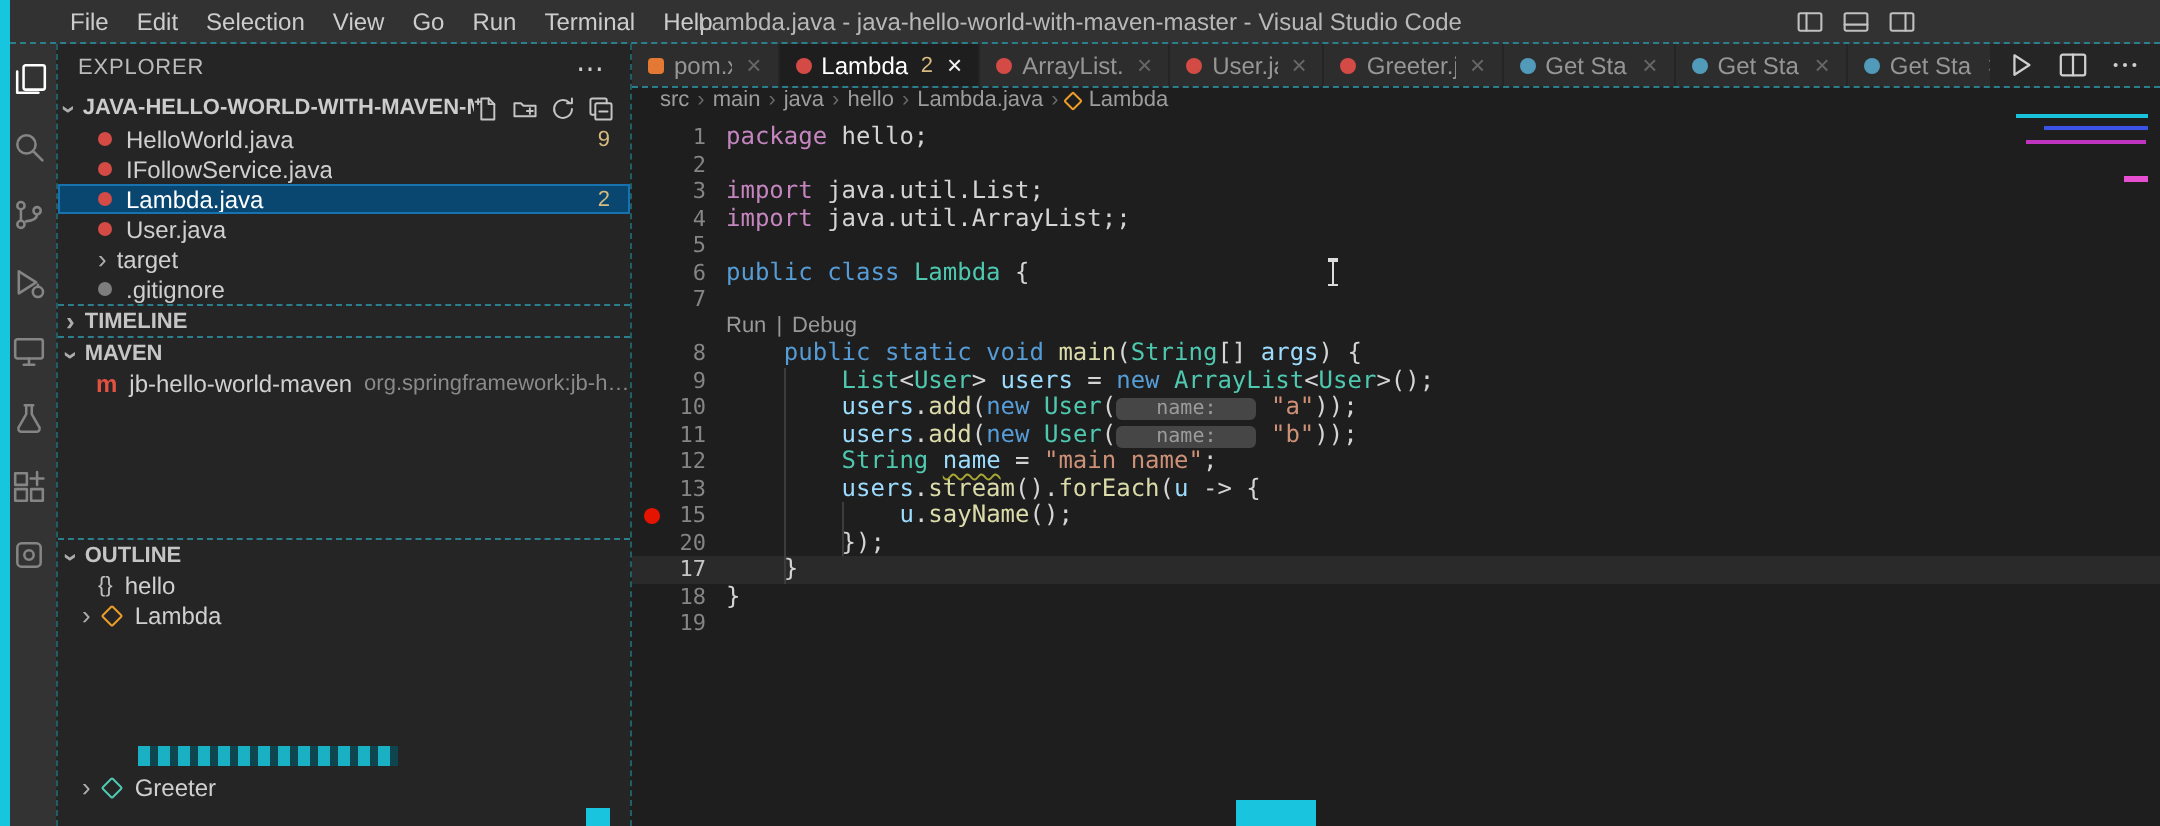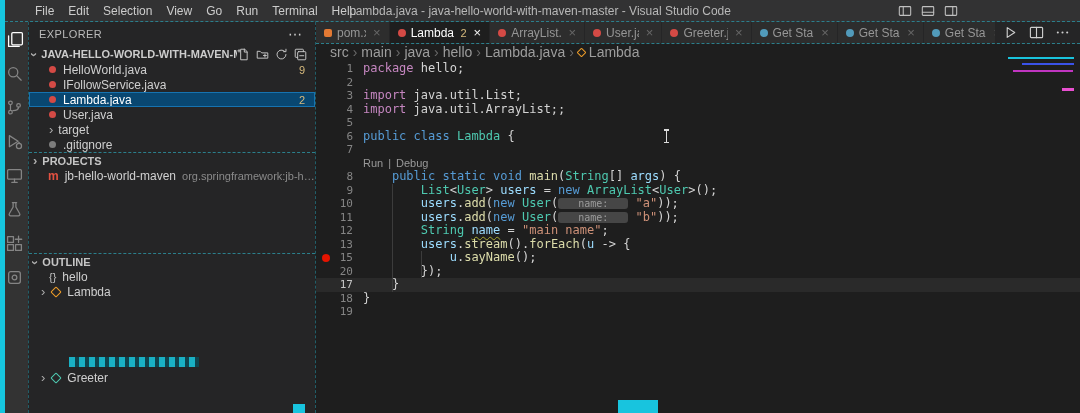--- a/index.html
+++ b/index.html
@@ -70,21 +70,21 @@
   .tdot.java-file{background:#d44a45;border-radius:50%}
   .tdot.xml-file{background:#e37933;border-radius:2px}
   .tdot.welcome{background:#519aba;border-radius:50%}
   .tlabel{overflow:hidden;text-overflow:clip}
   .tbadge{color:#d7ba7d;font-size:11px}
   .tclose{opacity:.55;margin-left:2px;font-size:13px}
   .tab.active .tclose{opacity:.95}
   .editor-actions{position:absolute;right:0;top:0;height:21px;display:flex;align-items:center;gap:11px;
                   padding:0 10px 0 8px;background:#252526;color:#cfcfcf}
   .ea-icon svg{width:15px;height:15px}
-  .breadcrumbs{height:16px;flex:none;display:flex;align-items:flex-end;gap:4px;padding-left:14px;font-size:14px;color:#9d9d9d}
+  .breadcrumbs{height:16px;flex:none;display:flex;align-items:flex-start;gap:4px;padding-left:14px;font-size:11px;color:#9d9d9d}
   .crumb{display:flex;align-items:center}
   .sep{color:#6a6a6a}
 
   
   .code-area{position:relative;flex:1;padding-top:2px;font-family:"DejaVu Sans Mono","Liberation Mono",monospace;
              font-size:12px;line-height:13.5px;overflow:hidden}
   .code-row{display:flex;height:13.5px;white-space:pre}
   .code-row.cur{background:rgba(255,255,255,0.055)}
   .gutter{width:47px;flex:none;text-align:right;padding-right:10px;color:#858585;box-sizing:border-box;position:relative;font-size:11px}
   .code-row.cur .gutter{color:#c6c6c6}
@@ -280,23 +280,27 @@
         <span class="flabel">target</span>
       </div>
       <div class="row">
         <span class="fdot gray"></span>
         <span class="flabel">.gitignore</span>
       </div>
     </div>
 
   <div class="sec-h">
     <span class="chev">›</span>
-    <span>PROJECTS</span>
-  </div>
-
+    <span>TIMELINE</span>
+  </div>
+
+  <div class="sec-h">
+    <span class="chev open">›</span>
+    <span>MAVEN</span>
+  </div>
   <div id="maven-items">
       <div class="m-row">
         <span class="m-icon">m</span>
         <span class="m-label">jb-hello-world-maven</span>
         <span class="m-desc">org.springframework:jb-hello-world...</span>
       </div>
     </div>
 
   <div class="sb-spacer1"></div>
 

